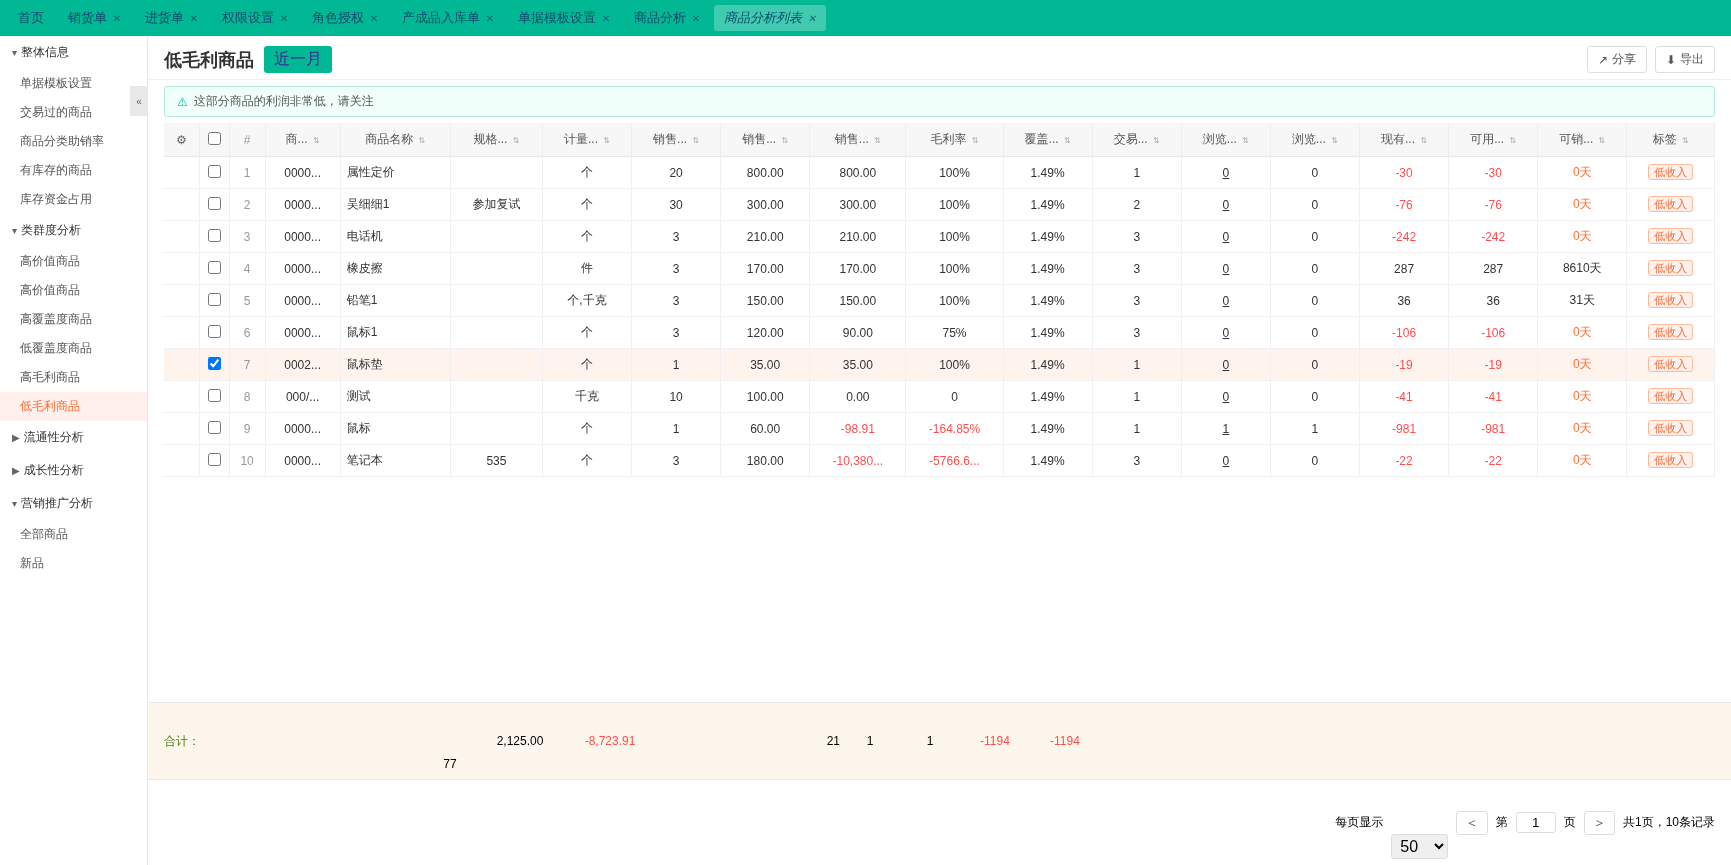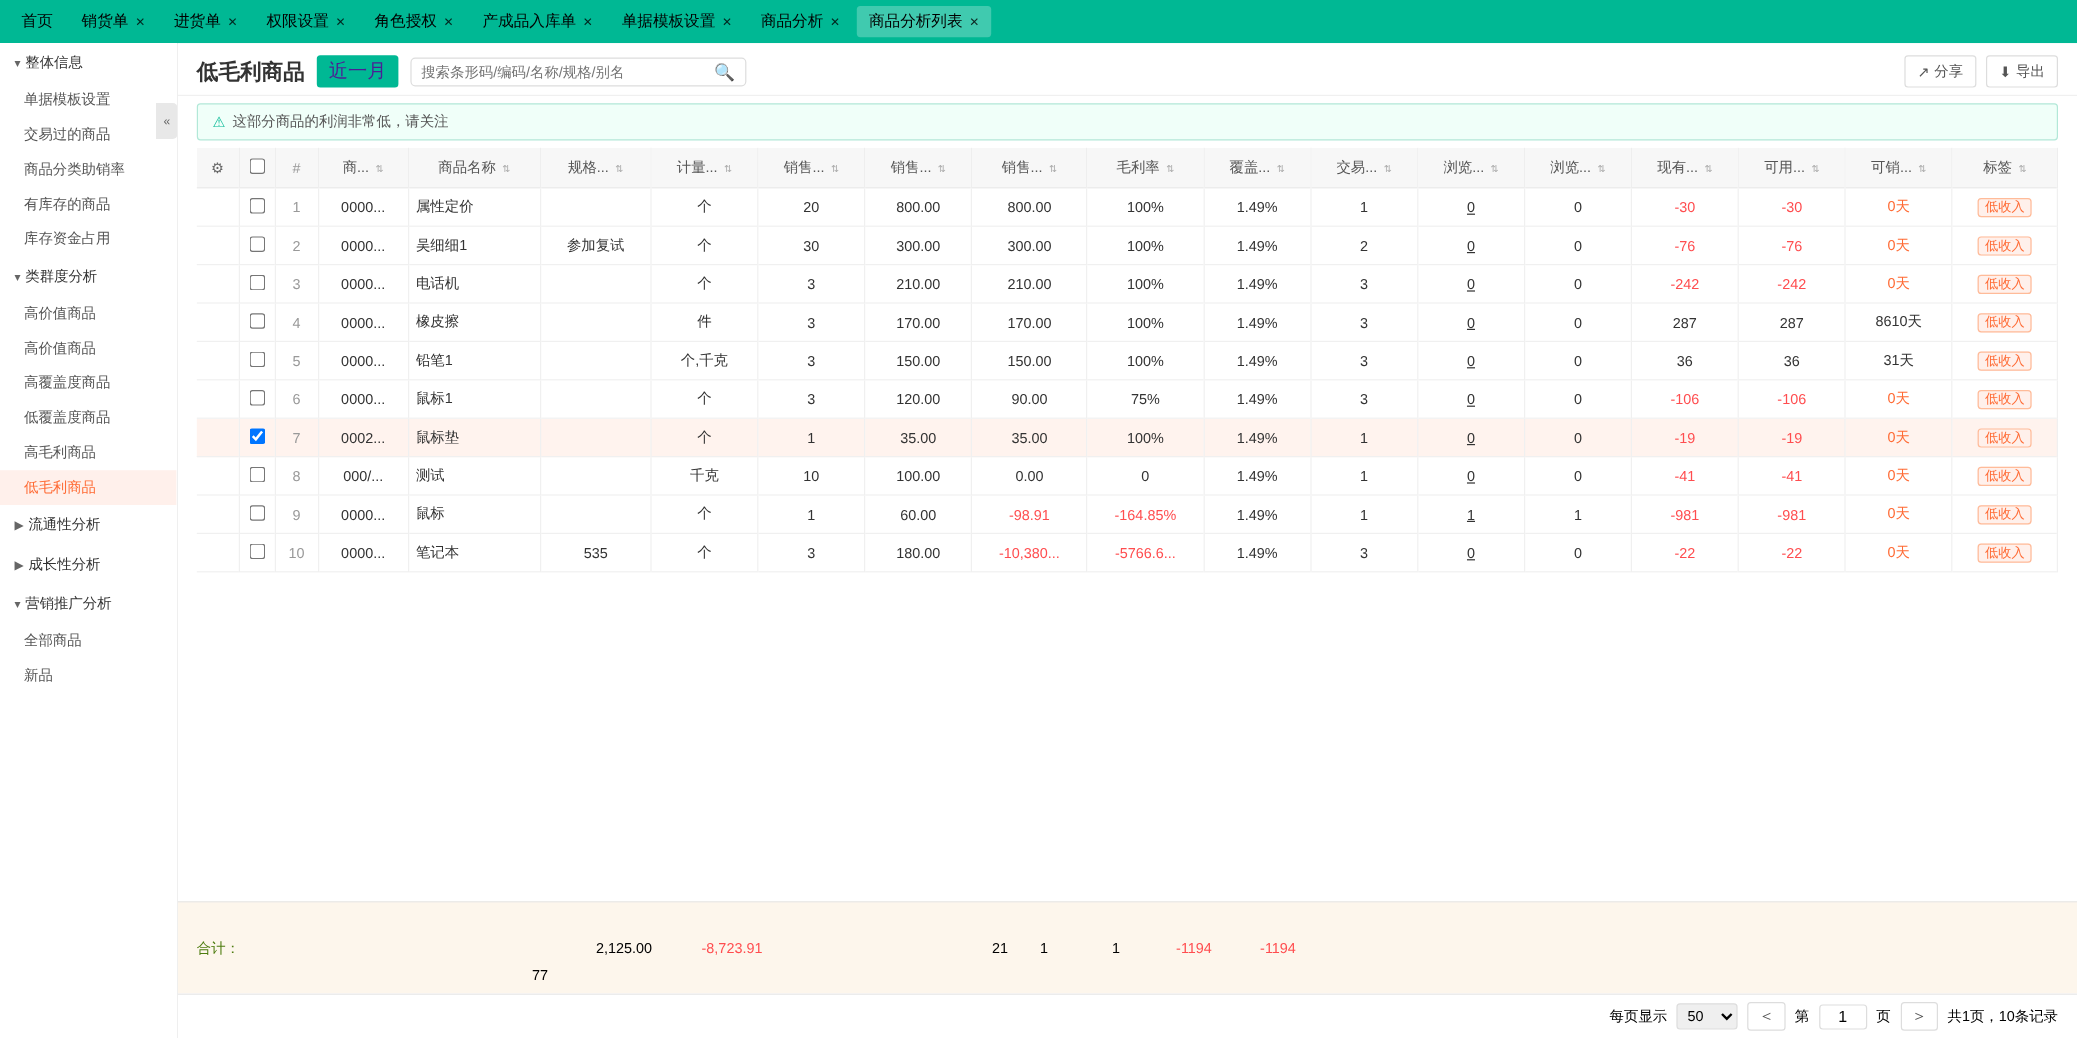--- a/index.html
+++ b/index.html
@@ -8,28 +8,28 @@
     
     .top-nav {
       background: #00b894;
       height: 36px;
       display: flex;
       align-items: center;
       padding: 0 8px;
       gap: 4px;
     }
     .nav-item {
-      color: #000000;
+      color: #0c4a6e;
       padding: 4px 10px;
       cursor: pointer;
       border-radius: 3px;
       font-size: 13px;
       white-space: nowrap;
     }
-    .nav-item.active { background: rgba(255,255,255,0.25); }
+    .nav-item.active { background: rgba(255,255,255,0.25); font-style: italic; }
     .nav-close { font-size: 10px; margin-left: 2px; opacity: 0.8; }
     
     
     .main-layout {
       display: flex;
       height: calc(865px - 36px);
     }
     
     
     .sidebar {
@@ -225,21 +225,22 @@
       display: flex;
       align-items: center;
       justify-content: flex-end;
       gap: 8px;
       font-size: 12px;
     }
     .page-size-select {
       border: 1px solid #ddd;
       border-radius: 3px;
       padding: 2px 4px;
-      font-size: 12px;
+      font-size: 16px;
+      margin-top: 48px;
     }
     .page-btn {
       padding: 2px 8px;
       border: 1px solid #ddd;
       border-radius: 3px;
       cursor: pointer;
       background: white;
       color: #555;
     }
     .page-num-input {
@@ -315,24 +316,20 @@
     </div>
     <div class="sidebar-item">全部商品</div>
     <div class="sidebar-item">新品</div>
   </aside>
 
   <main class="content-area">
 
     <div class="content-header">
       <span class="page-title">低毛利商品</span>
       <button class="time-filter-btn">近一月</button>
-      <div class="search-box">
-        <input class="search-input" type="text" placeholder="搜索条形码/编码/名称/规格/别名" style="">
-        <span class="search-icon">🔍</span>
-      </div>
       <div class="header-actions">
         <button class="action-btn">
           <span>↗</span>
           <span>分享</span>
         </button>
         <button class="action-btn">
           <span>⬇</span>
           <span>导出</span>
         </button>
       </div>

